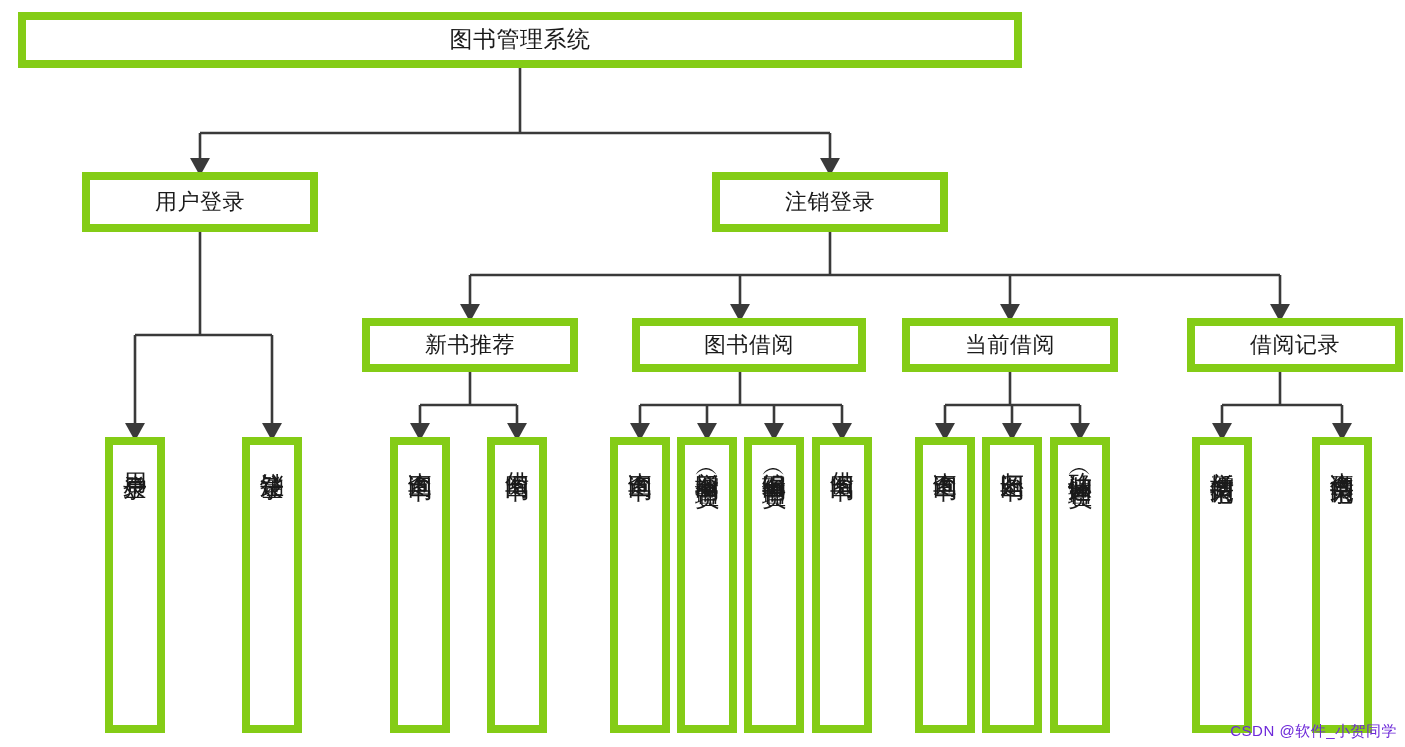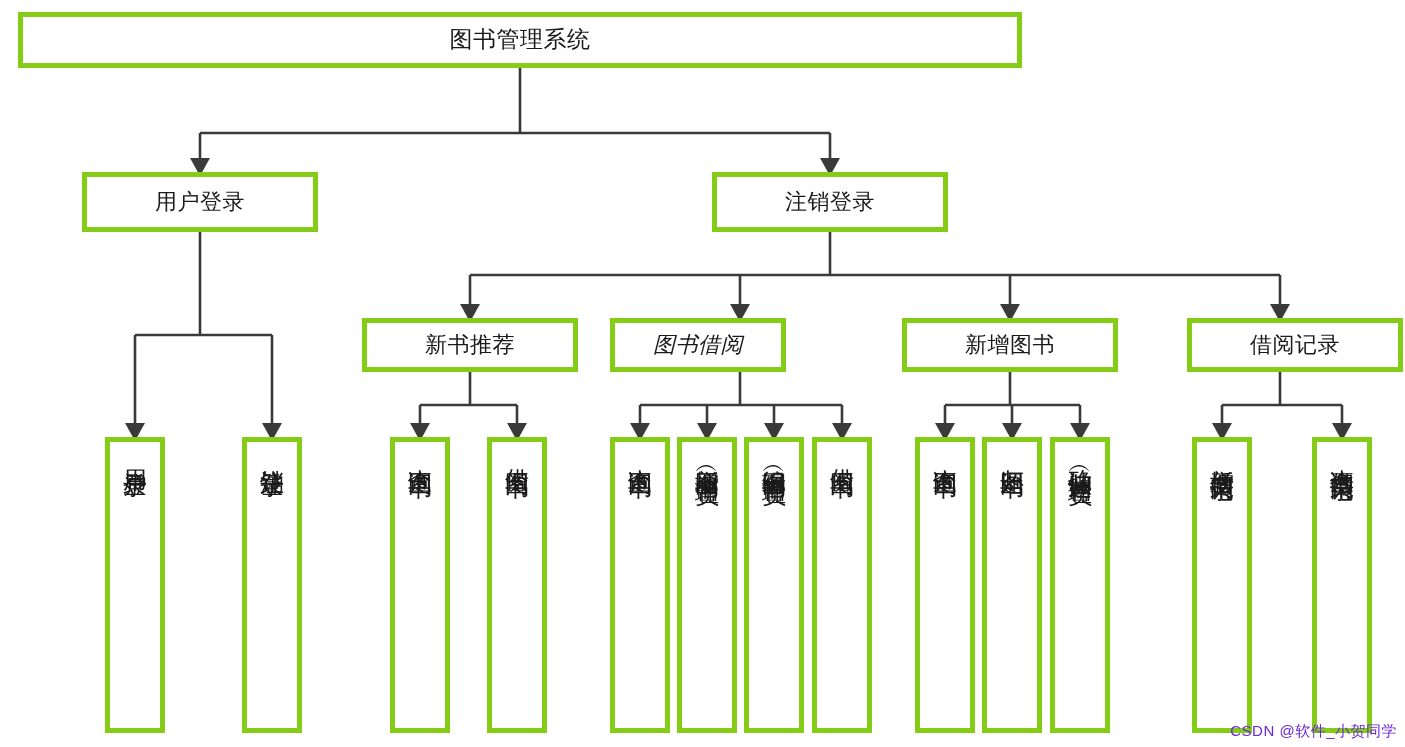--- a/index.html
+++ b/index.html
@@ -23,21 +23,21 @@
     left: 0;
     top: 0;
     width: 1405px;
     height: 747px;
     pointer-events: none;
   }
   .node {
     position: absolute;
     box-sizing: border-box;
     background: #ffffff;
-    border: 5px solid #84cc16;
+    border: 8px solid #84cc16;
     display: flex;
     align-items: center;
     justify-content: center;
     color: #1a1a1a;
     z-index: 2;
   }
   .node .lbl {
     display: block;
     text-align: center;
     line-height: 1.18;
@@ -135,25 +135,25 @@
   <div class="node horiz" style="left:82px; top:172px; width:236px; height:60px;">
     <span class="lbl">用户登录</span>
   </div>
   <div class="node horiz" style="left:712px; top:172px; width:236px; height:60px;">
     <span class="lbl">注销登录</span>
   </div>
 
   <div class="node horiz" style="left:362px; top:318px; width:216px; height:54px;">
     <span class="lbl">新书推荐</span>
   </div>
-  <div class="node horiz" style="left:610px; top:318px; width:176px; height:54px;font-style:italic;">
+  <div class="node horiz" style="left:632px; top:318px; width:234px; height:54px;">
     <span class="lbl">图书借阅</span>
   </div>
   <div class="node horiz" style="left:902px; top:318px; width:216px; height:54px;">
-    <span class="lbl">新增图书</span>
+    <span class="lbl">当前借阅</span>
   </div>
   <div class="node horiz" style="left:1172px; top:318px; width:216px; height:54px;margin-left:15px;">
     <span class="lbl">借阅记录</span>
   </div>
 
   <div class="node vert" style="left:105px; top:437px; width:60px; height:296px;">
     <span class="lbl">用户登录</span>
   </div>
   <div class="node vert" style="left:242px; top:437px; width:60px; height:296px;">
     <span class="lbl">注销登录</span>

